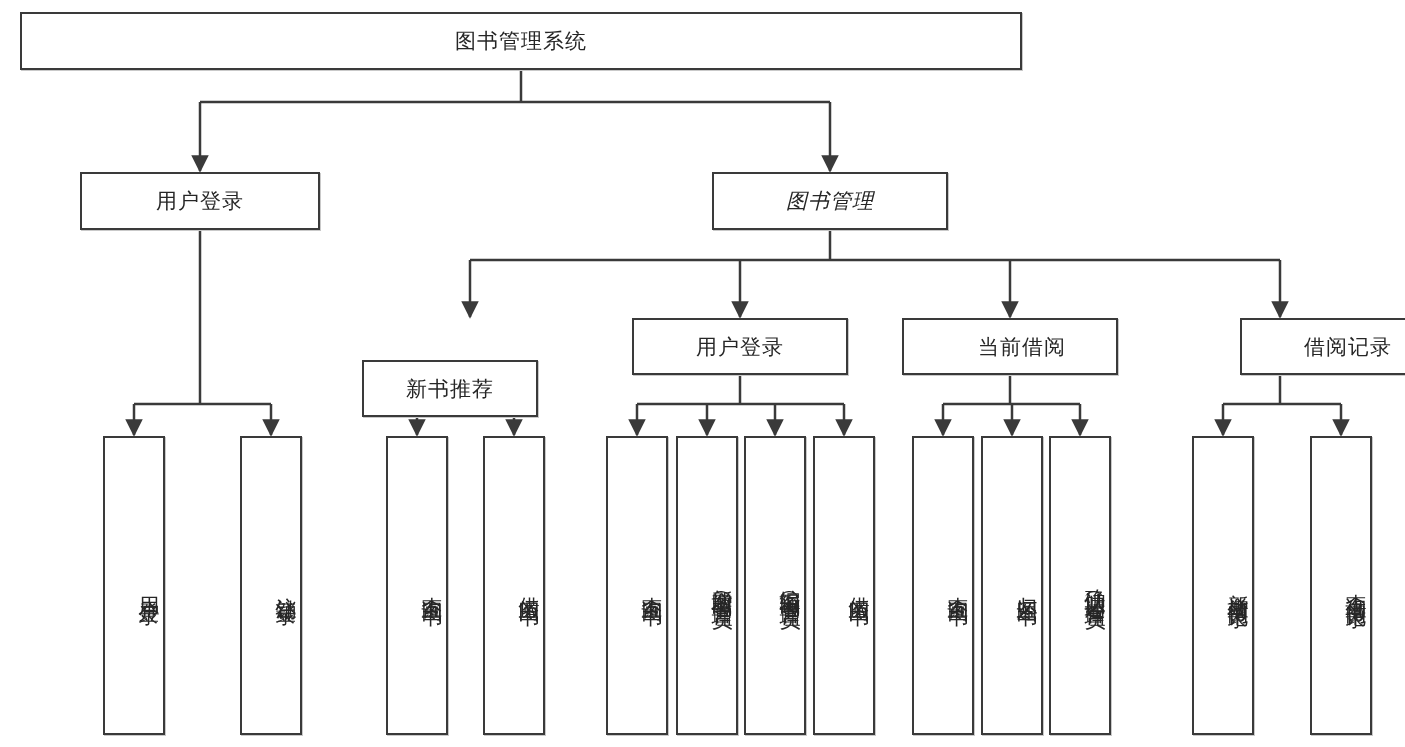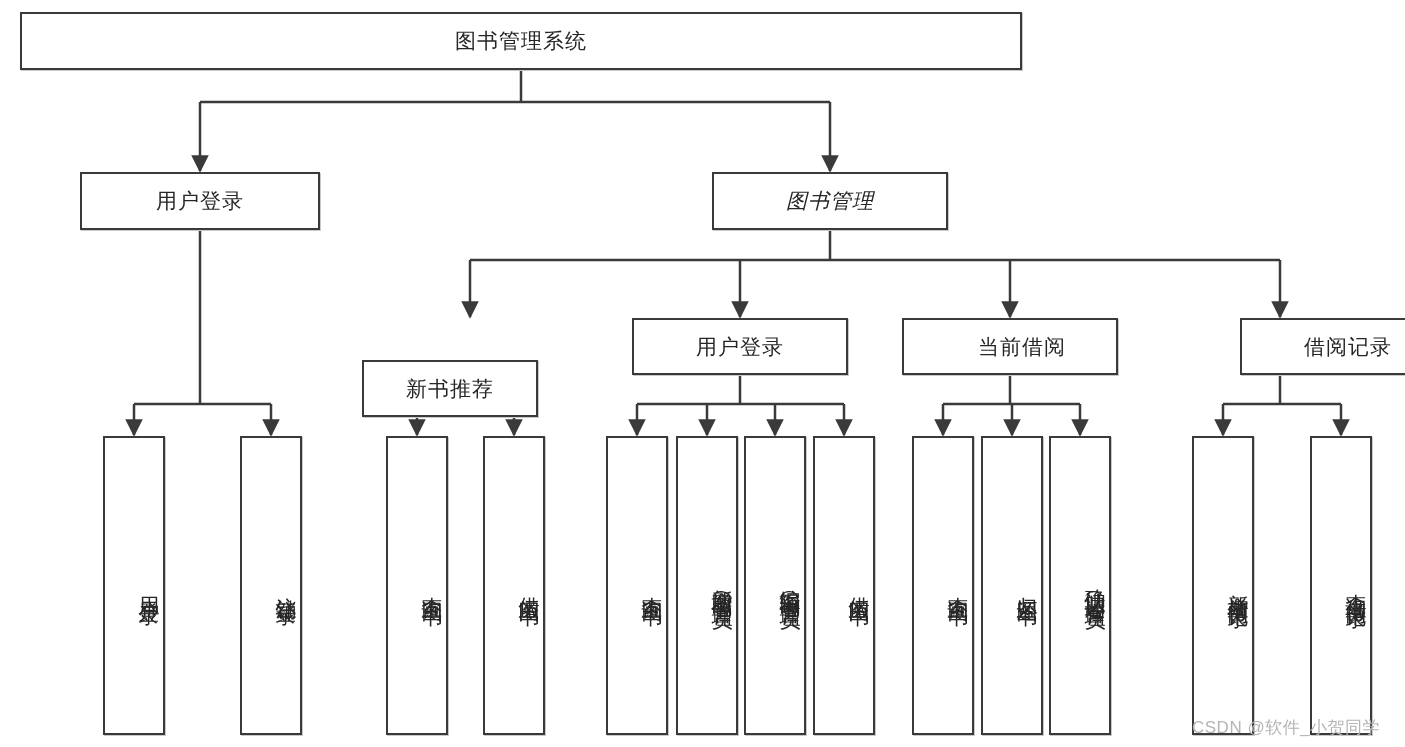--- a/index.html
+++ b/index.html
@@ -171,15 +171,14 @@
         <span class="vtext">确认归还（管理员）</span>
       </div>
       <div class="node vertical" style="left: 1192px; top: 436px; width: 62px; height: 299px;">
         <span class="vtext">新增借阅记录</span>
       </div>
       <div class="node vertical" style="left: 1310px; top: 436px; width: 62px; height: 299px;">
         <span class="vtext">查询借阅记录</span>
       </div>
     </div>
 
-  <div class="watermark" style="left: 1192px; top: 716px;">CSDN @软件_小贺同学</div>
 
 </div>
 
 </body></html>

